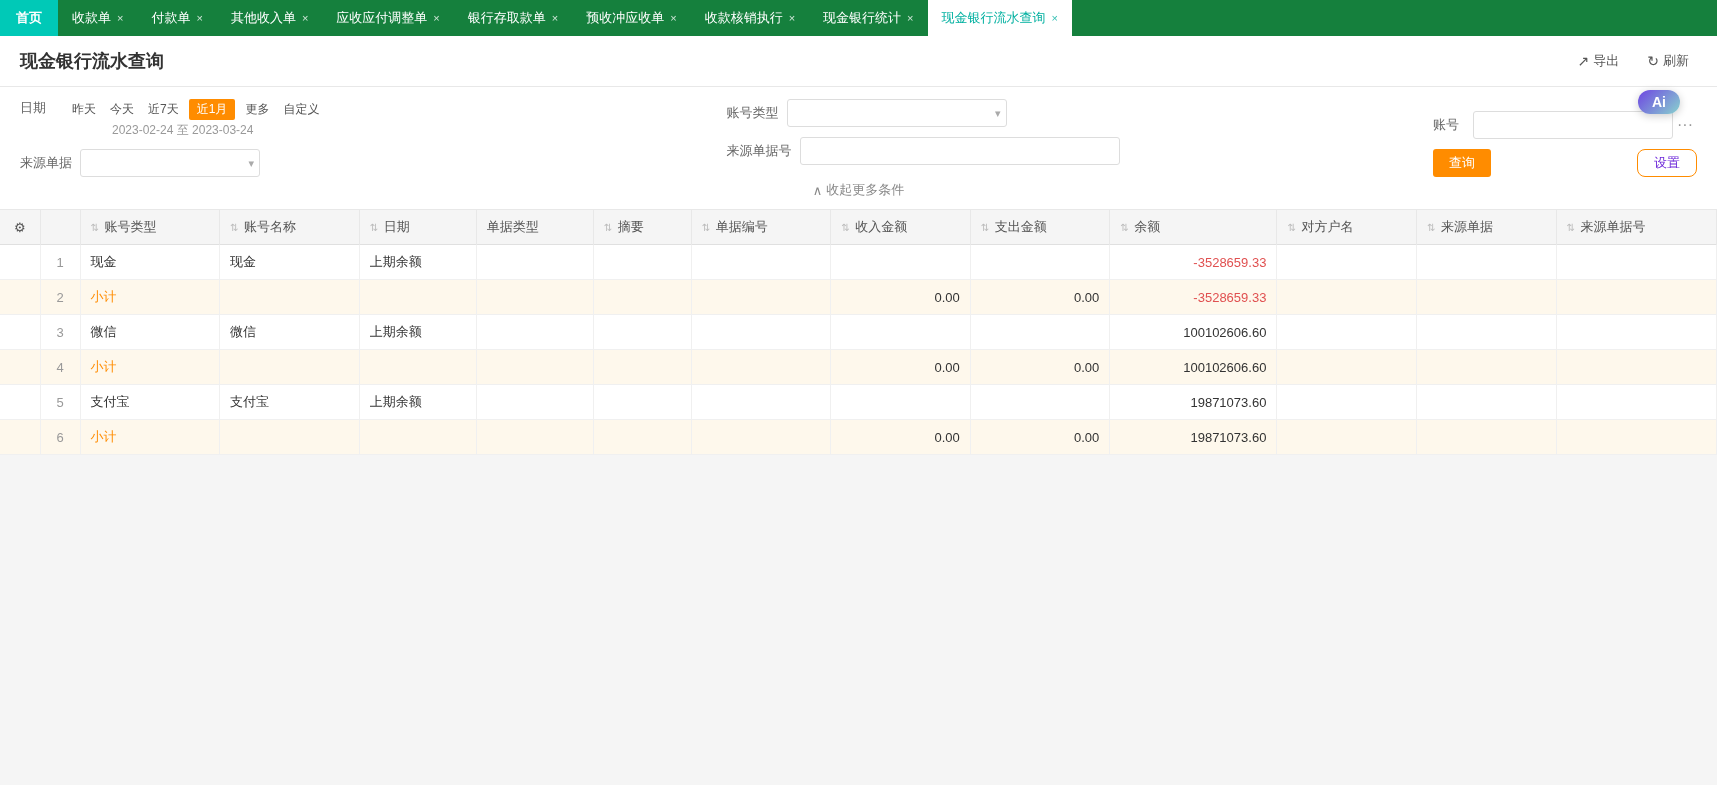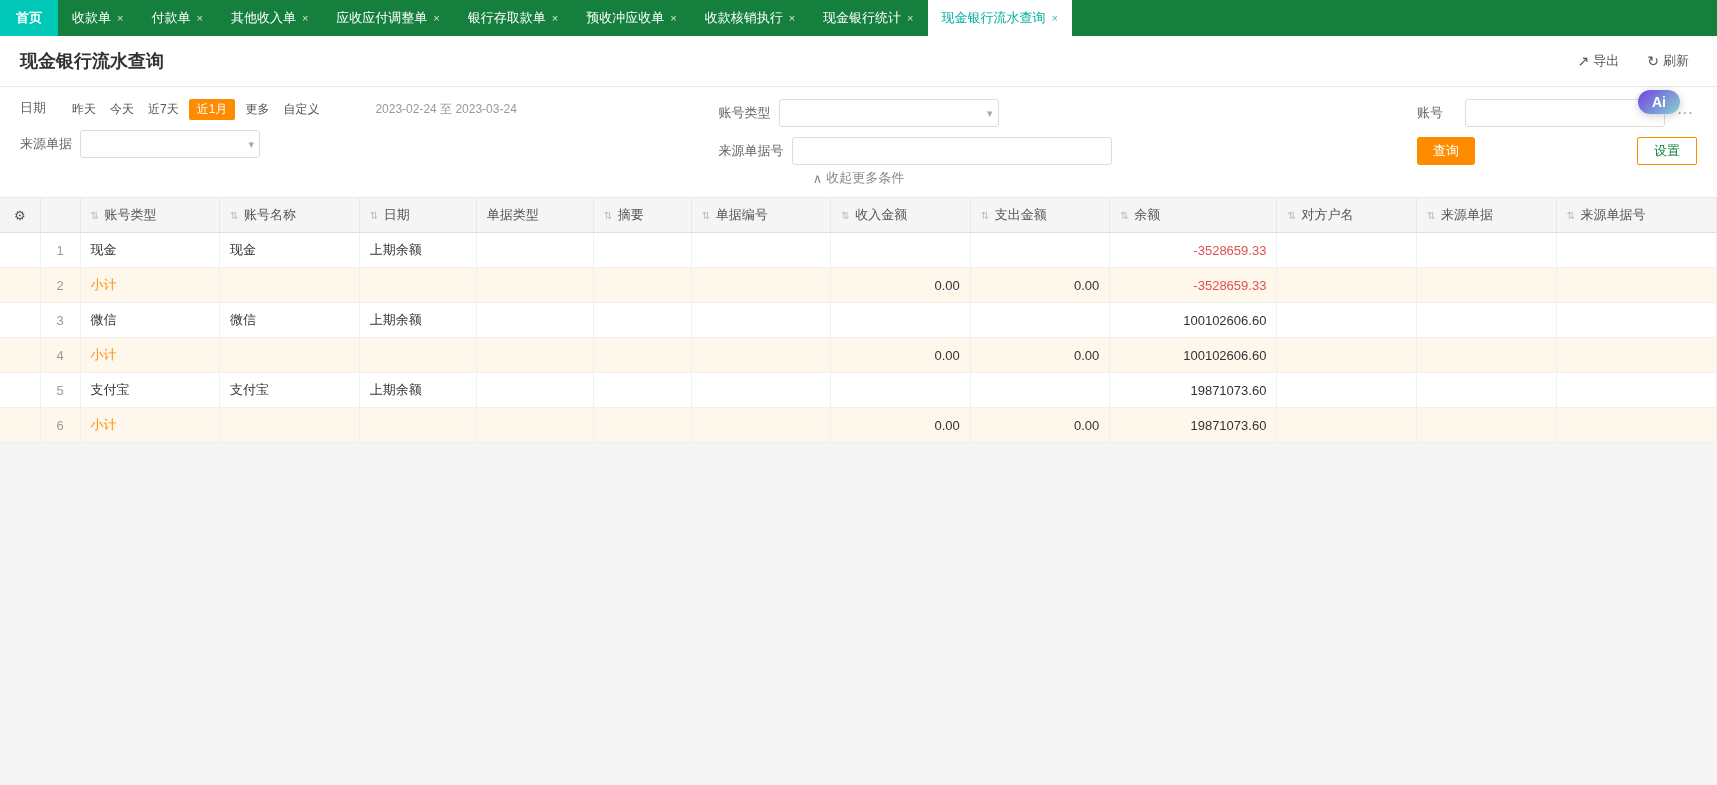--- a/index.html
+++ b/index.html
@@ -126,23 +126,23 @@
       color: #fff;
       border: none;
       border-radius: 3px;
       padding: 5px 16px;
       cursor: pointer;
       font-size: 13px;
       height: 28px;
     }
     .settings-btn {
       background: #fff;
-      color: #15803d;
+      color: #6d28d9;
       border: 1px solid #ff8c00;
-      border-radius: 2px;
+      border-radius: 8px;
       padding: 4px 16px;
       cursor: pointer;
       font-size: 13px;
       height: 28px;
     }
     .collapse-bar {
       display: flex;
       justify-content: center;
       align-items: center;
       padding: 4px 0 2px;
@@ -313,21 +313,21 @@
   </div>
 </div>
 
 <div class="filter-area">
   <div style="display:flex; justify-content:space-between; align-items:flex-start;">
 
     <div style="display:flex; flex-direction:column; gap:6px; flex:1;">
 
       <div style="display:flex; align-items:flex-start; gap:8px;">
         <span class="filter-label">日期</span>
-        <div style="display:flex; flex-direction:row;gap:8px;">
+        <div style="display:flex; flex-direction:column;">
           <div class="date-options">
             <span class="date-opt">昨天</span>
             <span class="date-opt">今天</span>
             <span class="date-opt">近7天</span>
             <span class="date-opt active">近1月</span>
             <span class="date-opt">更多</span>
             <span class="date-opt">自定义</span>
           </div>
           <div class="date-range">2023-02-24 至 2023-03-24</div>
         </div>
@@ -352,21 +352,21 @@
           </select>
         </div>
       </div>
       <div style="display:flex; align-items:center; gap:8px; margin-top:4px;">
         <span class="filter-label">来源单据号</span>
         <input type="text" class="filter-input" style="min-width: 320px;">
       </div>
     </div>
 
     <div style="display:flex; flex-direction:column; gap:8px; align-items:flex-start; padding-left:20px;">
-      <div style="display:flex; align-items:center; gap:8px;">
+      <div style="display:flex; align-items:center; margin-top:12px;">
         <span class="filter-label">账号</span>
         <input type="text" class="filter-input" style="min-width: 200px;">
         <span class="filter-dots">···</span>
       </div>
       <div style="display:flex; gap:6px; margin-top:2px; justify-content:space-between; width:100%;">
         <button class="query-btn">查询</button>
         <button class="settings-btn">设置</button>
       </div>
     </div>
   </div>

